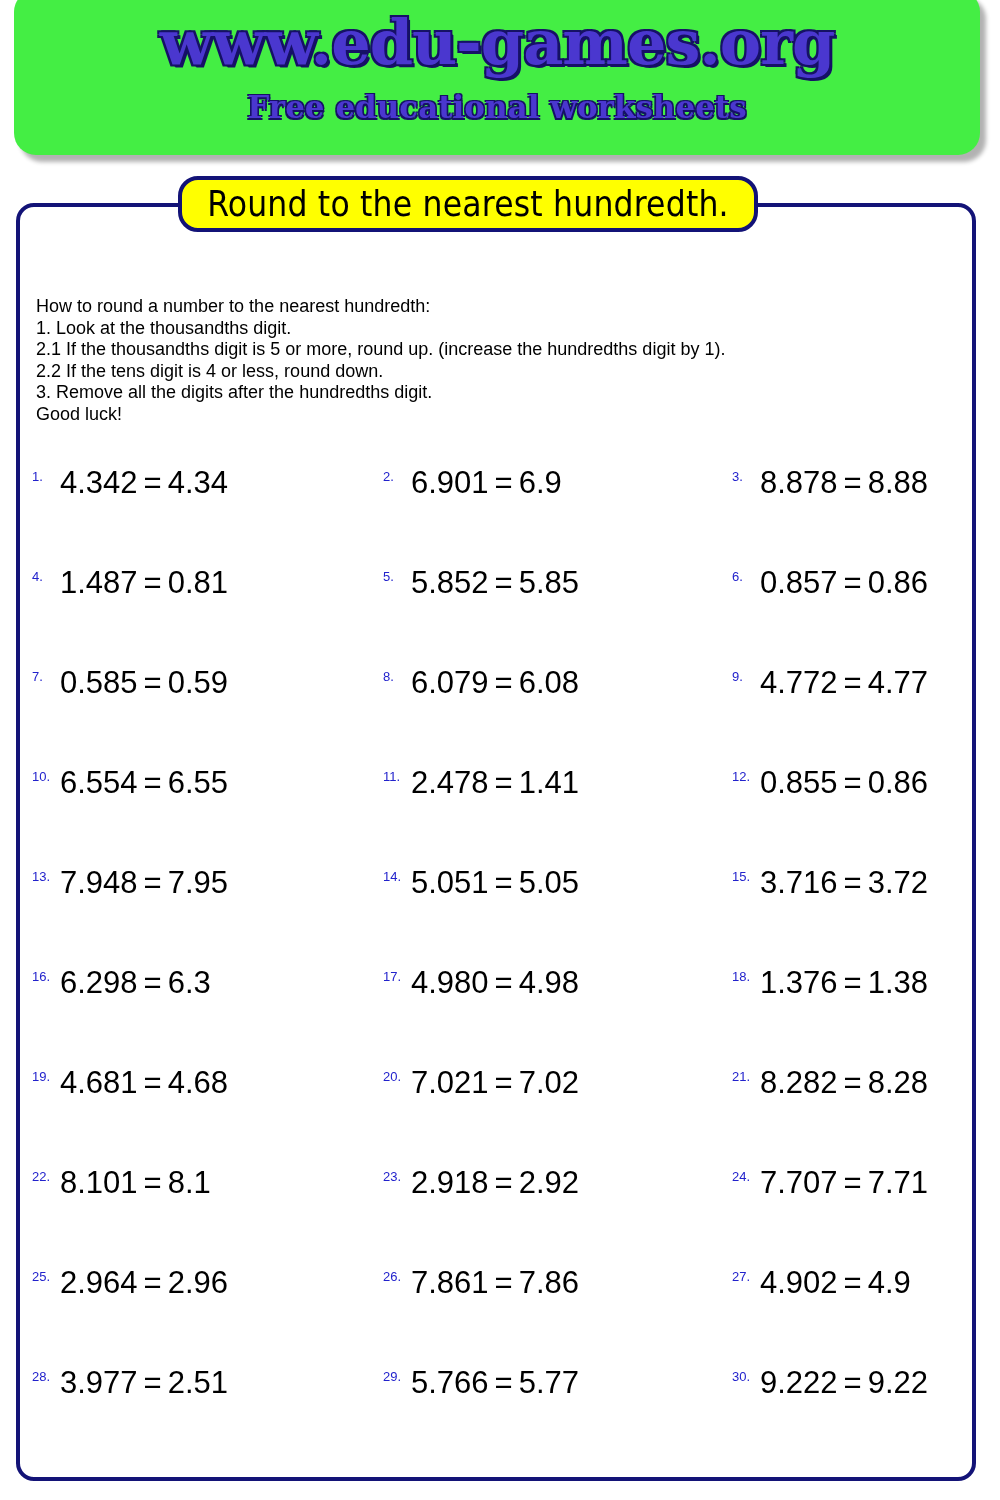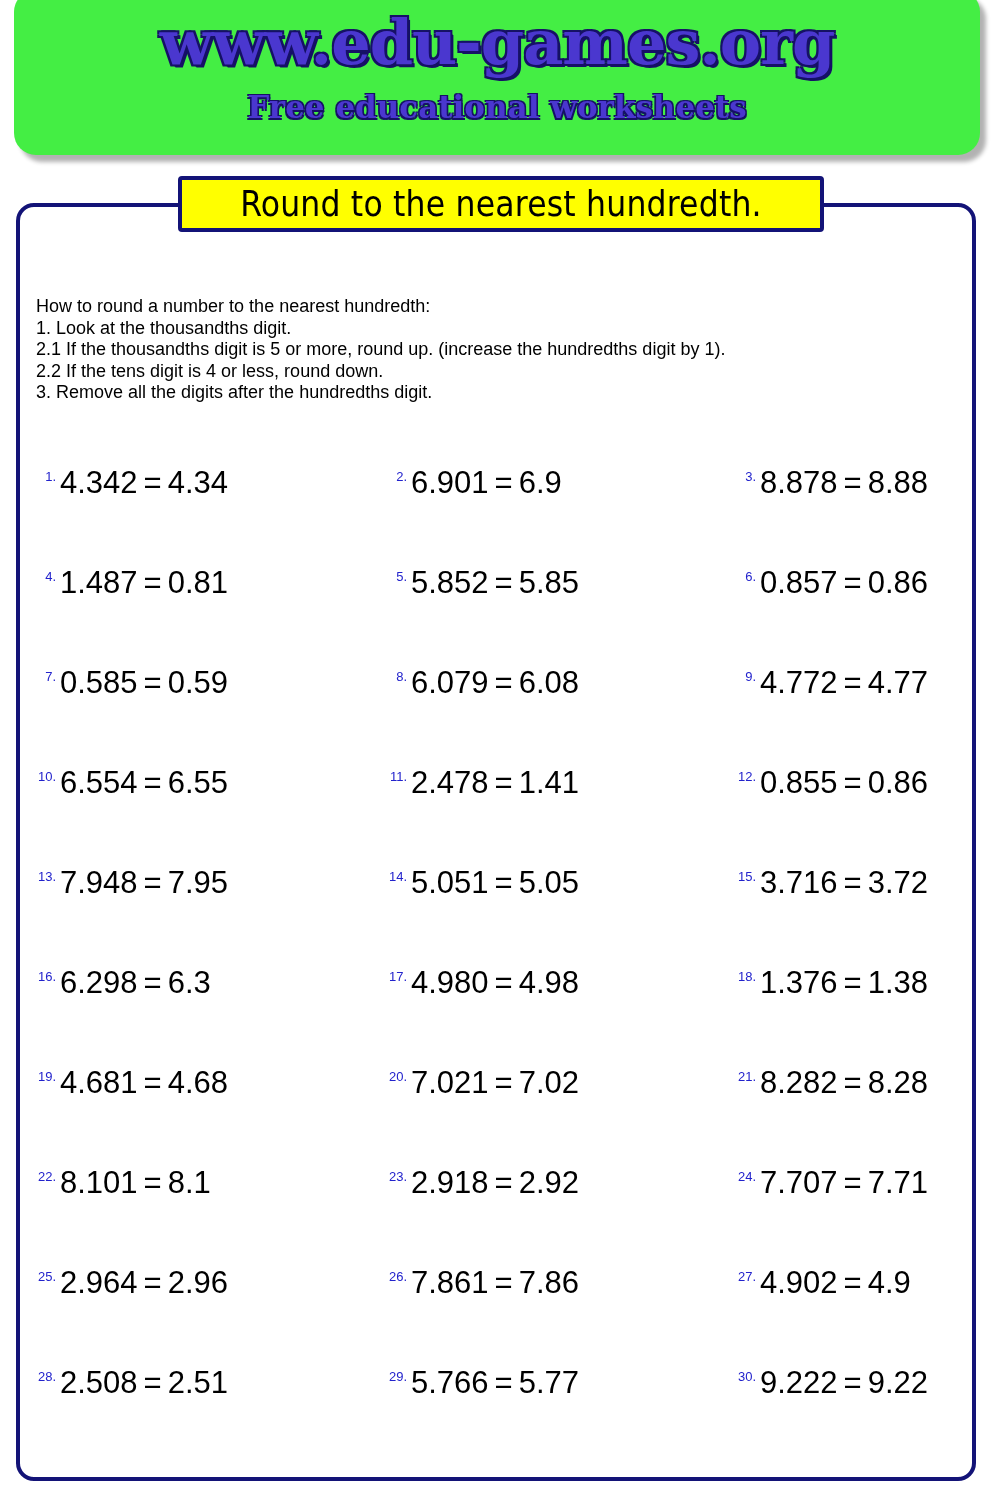--- a/index.html
+++ b/index.html
@@ -70,25 +70,25 @@
     border-radius: 18px;
     box-sizing: border-box;
     background: #ffffff;
   }
 
   
   #title-pill {
     position: absolute;
     left: 178px;
     top: 176px;
-    width: 646px;
+    width: 580px;
     height: 56px;
     background: #ffff00;
     border: 4px solid #131377;
-    border-radius: 4px;
+    border-radius: 20px;
     box-sizing: border-box;
     display: flex;
     align-items: center;
     justify-content: center;
     z-index: 5;
   }
   #title-pill-text {
     font-family: "DejaVu Sans Condensed", "Liberation Sans Narrow", "Liberation Sans", sans-serif;
     font-size: 35px;
     font-weight: 400;
@@ -114,21 +114,20 @@
   
   #problems {
     position: absolute;
     left: 0;
     top: 466px;
     width: 1000px;
   }
   .prob-row {
     position: relative;
     height: 100px;
-    text-align: right;
   }
   .prob {
     position: absolute;
     top: 0;
     white-space: nowrap;
   }
   .prob.c0 { left: 32px; }
   .prob.c1 { left: 383px; }
   .prob.c2 { left: 732px; }
 
@@ -166,20 +165,21 @@
 <div id="title-pill">
   <span id="title-pill-text">Round to the nearest hundredth.</span>
 </div>
 
 <div id="instructions">
   <div class="line">How to round a number to the nearest hundredth:</div>
   <div class="line">1. Look at the thousandths digit.</div>
   <div class="line">2.1 If the thousandths digit is 5 or more, round up. (increase the hundredths digit by 1).</div>
   <div class="line">2.2 If the tens digit is 4 or less, round down.</div>
   <div class="line">3. Remove all the digits after the hundredths digit.</div>
+  <div class="line">Good luck!</div>
 </div>
 
 <div id="problems">
     <div class="prob-row">
       <div class="prob c0"><span class="prob-num">1.</span><span class="prob-expr"><span>4.342</span><span class="prob-eq">=</span><span>4.34</span></span></div>
       <div class="prob c1"><span class="prob-num">2.</span><span class="prob-expr"><span>6.901</span><span class="prob-eq">=</span><span>6.9</span></span></div>
       <div class="prob c2"><span class="prob-num">3.</span><span class="prob-expr"><span>8.878</span><span class="prob-eq">=</span><span>8.88</span></span></div>
     </div>
     <div class="prob-row">
       <div class="prob c0"><span class="prob-num">4.</span><span class="prob-expr"><span>1.487</span><span class="prob-eq">=</span><span>0.81</span></span></div>
@@ -215,17 +215,17 @@
       <div class="prob c0"><span class="prob-num">22.</span><span class="prob-expr"><span>8.101</span><span class="prob-eq">=</span><span>8.1</span></span></div>
       <div class="prob c1"><span class="prob-num">23.</span><span class="prob-expr"><span>2.918</span><span class="prob-eq">=</span><span>2.92</span></span></div>
       <div class="prob c2"><span class="prob-num">24.</span><span class="prob-expr"><span>7.707</span><span class="prob-eq">=</span><span>7.71</span></span></div>
     </div>
     <div class="prob-row">
       <div class="prob c0"><span class="prob-num">25.</span><span class="prob-expr"><span>2.964</span><span class="prob-eq">=</span><span>2.96</span></span></div>
       <div class="prob c1"><span class="prob-num">26.</span><span class="prob-expr"><span>7.861</span><span class="prob-eq">=</span><span>7.86</span></span></div>
       <div class="prob c2"><span class="prob-num">27.</span><span class="prob-expr"><span>4.902</span><span class="prob-eq">=</span><span>4.9</span></span></div>
     </div>
     <div class="prob-row">
-      <div class="prob c0"><span class="prob-num">28.</span><span class="prob-expr"><span>2.508</span><span class="prob-eq">=</span><span>2.51</span></span></div>
+      <div class="prob c0"><span class="prob-num">28.</span><span class="prob-expr"><span>3.977</span><span class="prob-eq">=</span><span>2.51</span></span></div>
       <div class="prob c1"><span class="prob-num">29.</span><span class="prob-expr"><span>5.766</span><span class="prob-eq">=</span><span>5.77</span></span></div>
       <div class="prob c2"><span class="prob-num">30.</span><span class="prob-expr"><span>9.222</span><span class="prob-eq">=</span><span>9.22</span></span></div>
     </div>
   </div>
 
 </body></html>

